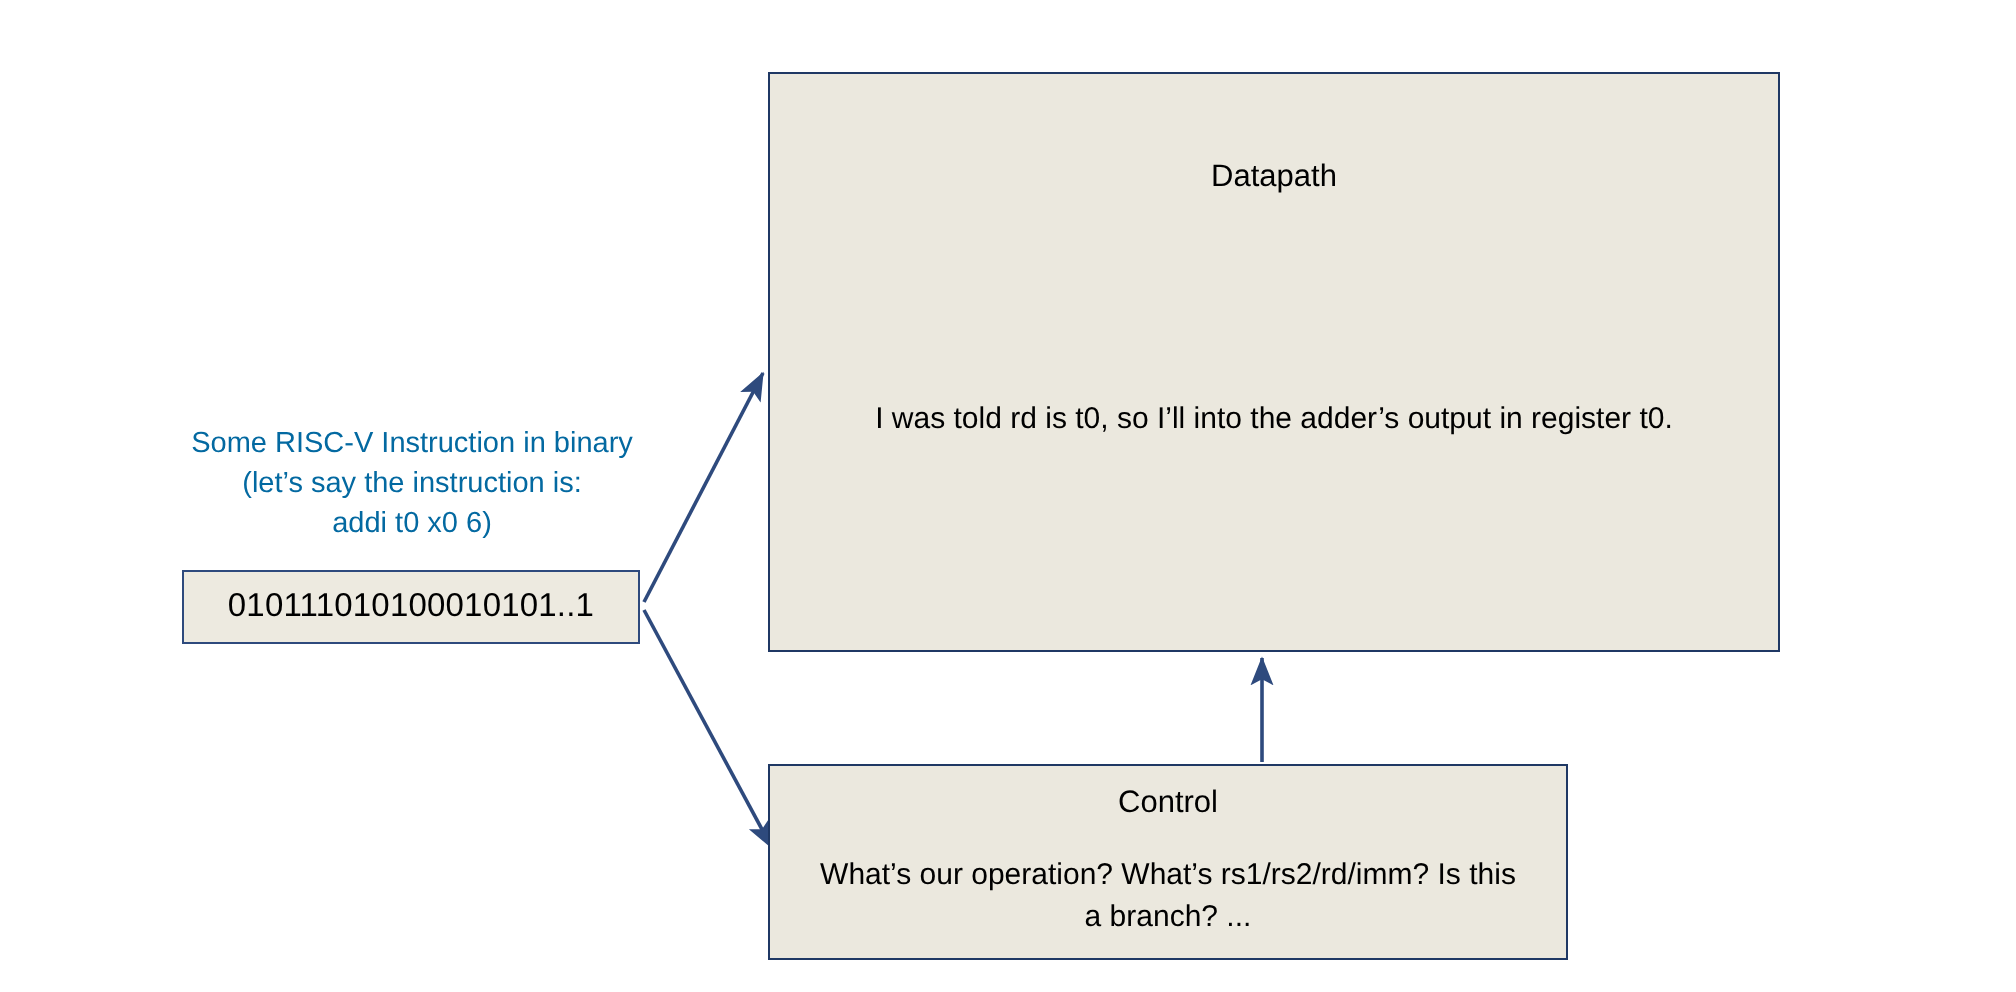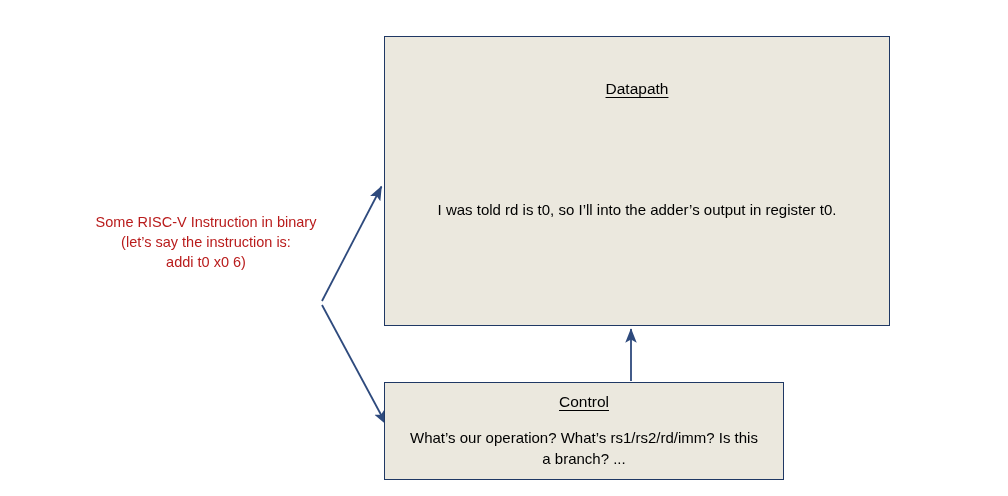--- a/index.html
+++ b/index.html
@@ -35,21 +35,21 @@
 
   
   #instruction-label {
     position: absolute;
     left: 70px;
     top: 212px;
     width: 272px;
     text-align: center;
     font-size: 14.5px;
     line-height: 20px;
-    color: #b91c1c;
+    color: #0369a1;
     white-space: pre-line;
   }
 
   
   #binary-box {
     position: absolute;
     left: 91px;
     top: 285px;
     width: 229px;
     height: 37px;
@@ -85,21 +85,20 @@
 
   #control-box {
     left: 384px;
     top: 382px;
     width: 400px;
     height: 98px;
   }
 
   .stage-title {
     font-size: 15.5px;
-    text-decoration: underline;
     text-underline-offset: 3px;
     color: #000000;
   }
 
   .stage-para {
     font-size: 15px;
     line-height: 21px;
     color: #000000;
     white-space: pre-line;
   }
@@ -136,20 +135,23 @@
 
     <g>
       <line x1="631" y1="381" x2="631" y2="329" stroke="#2E4A7D" stroke-width="1.8" marker-end="url(#arrowhead)"></line>
     </g>
   </svg>
 
   <div id="instruction-label">Some RISC-V Instruction in binary
 (let’s say the instruction is:
 addi t0 x0 6)</div>
 
+  <div id="binary-box">
+    <span class="binary-text">010111010100010101..1</span>
+  </div>
 
   <div id="datapath-box" class="stage-box">
     <div id="datapath-title" class="stage-title">Datapath</div>
     <div id="datapath-para-2" class="stage-para">I was told rd is t0, so I’ll into the adder’s output in register t0.</div>
   </div>
 
   <div id="control-box" class="stage-box">
     <div id="control-title" class="stage-title">Control</div>
     <div id="control-para-1" class="stage-para">What’s our operation? What’s rs1/rs2/rd/imm? Is this a branch? ...</div>
   </div>

